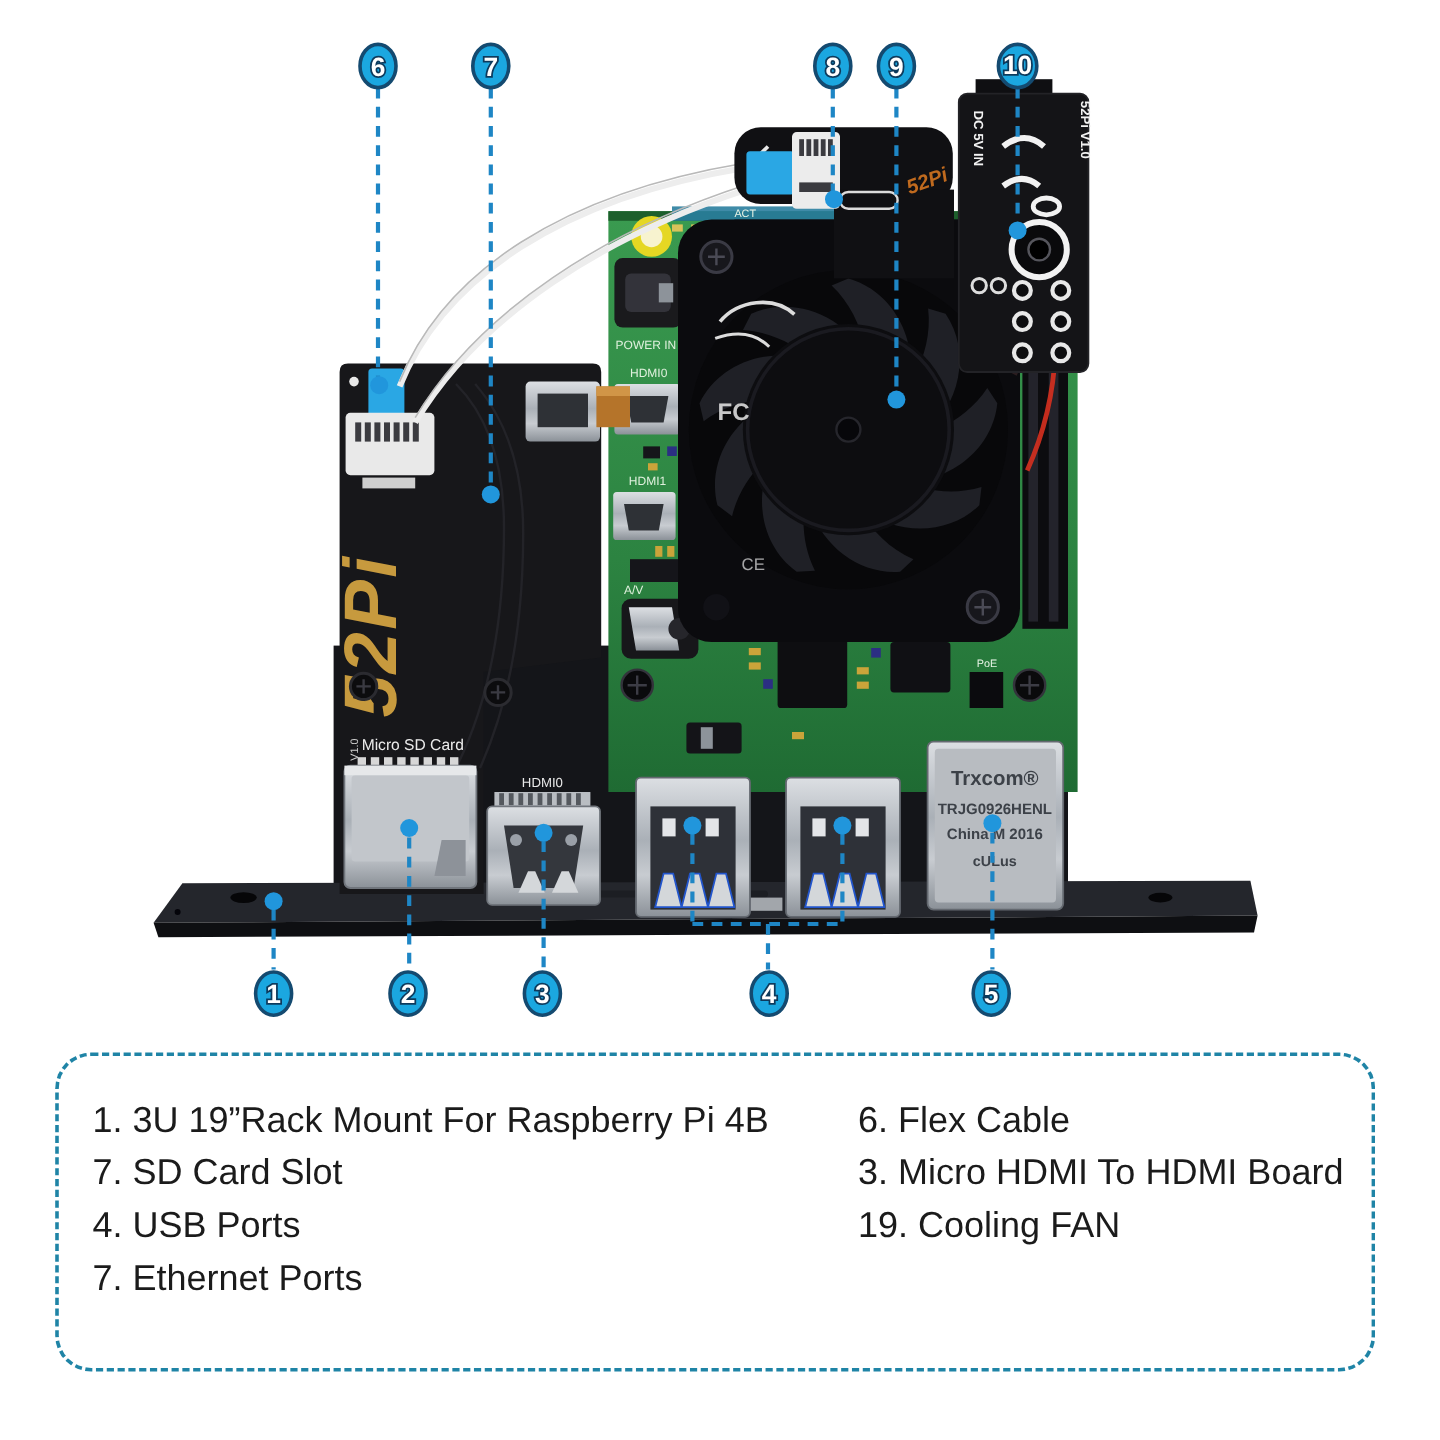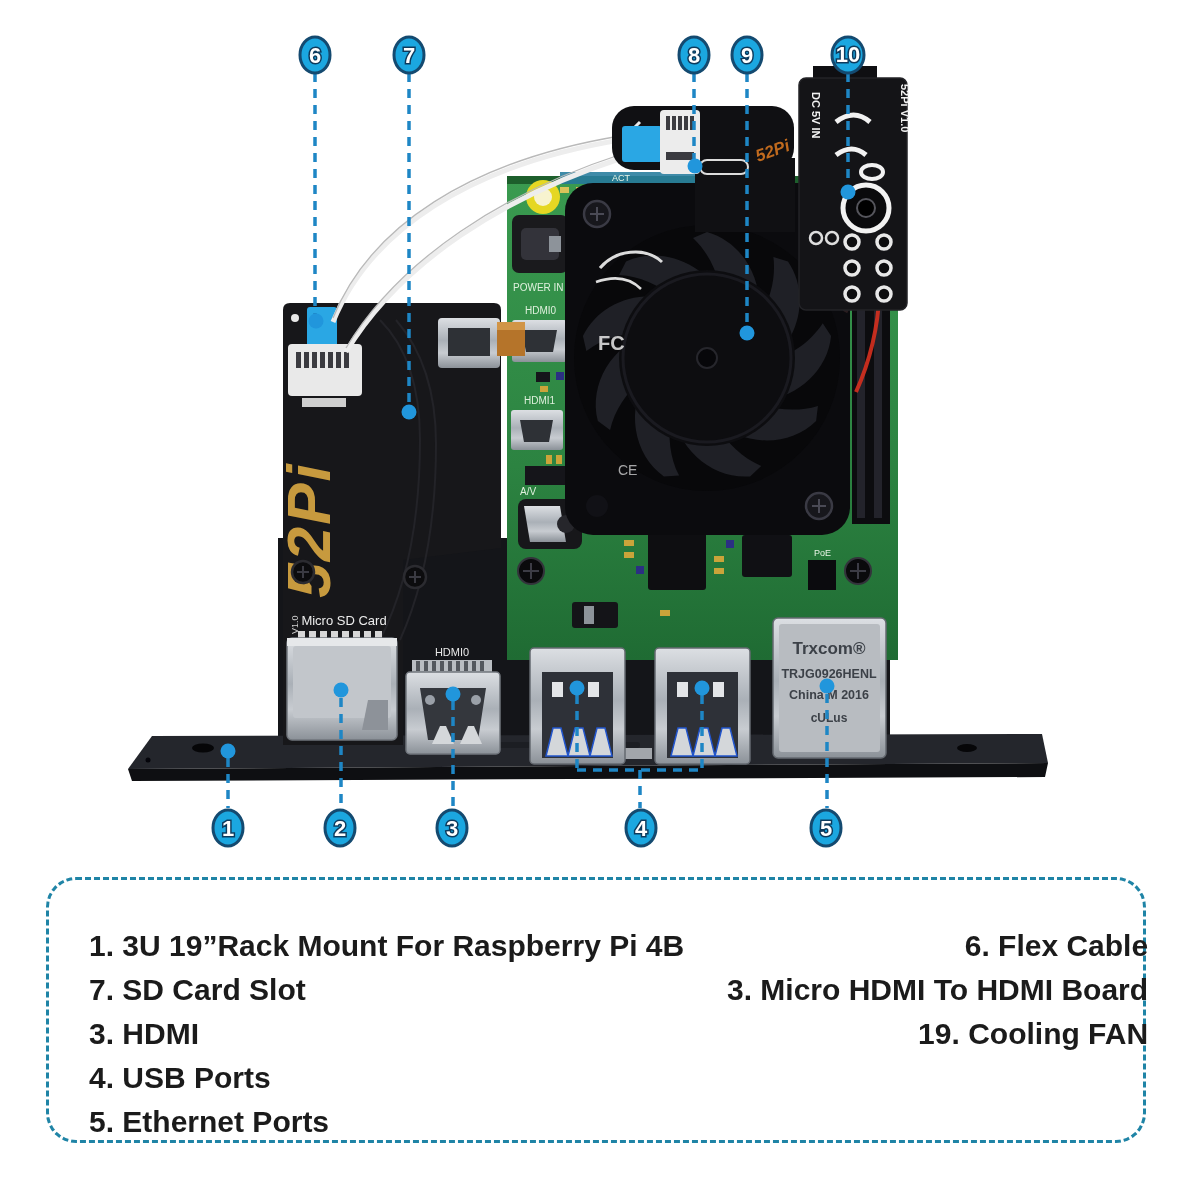--- a/index.html
+++ b/index.html
@@ -4,24 +4,24 @@
 <style>
   html,body{margin:0;padding:0;background:#ffffff;}
   body{font-family:"Liberation Sans",sans-serif;}
   .stage{position:relative;width:1200px;height:1200px;background:#fff;overflow:hidden;}
   .photo-svg{position:absolute;left:0;top:0;}
   .legend{
     position:absolute;left:46px;top:877px;width:1100px;height:266px;
     border:3px dashed #1f84a6;border-radius:30px;box-sizing:border-box;
     color:#1b1b1b;
   }
-  .legend ul{list-style:none;margin:12px;padding:0;font-weight:bold;}
+  .legend ul{list-style:none;margin:0;padding:0;}
   .legend .col{position:absolute;top:32px;}
   .legend .col-left{left:28px;}
-  .legend .col-right{left:666px;text-align:right;}
+  .legend .col-right{left:666px;}
   .legend li{font-size:30px;line-height:44px;white-space:nowrap;color:#1b1b1b;}
   svg text{font-family:"Liberation Sans",sans-serif;}
   .callout-num{font-weight:bold;fill:#ffffff;stroke:#0d3a5c;stroke-width:3px;paint-order:stroke;font-size:22px;}
 </style>
 </head>
 <body>
 
 <div class="stage">
 
   <svg class="photo-svg" width="1200" height="880" viewBox="0 0 1200 880">
@@ -428,23 +428,22 @@
           <ellipse cx="826" cy="828" rx="15" ry="18" fill="#1ba7e0" stroke="#144a70" stroke-width="3"></ellipse>
           <text class="callout-num" x="826" y="836" text-anchor="middle">5</text>
         </g>
     </g>
   </svg>
 
   <div class="legend">
     <ul class="col col-left">
       <li>1. 3U 19”Rack Mount For Raspberry Pi 4B</li>
       <li>7. SD Card Slot</li>
-      <li>3. HDMI</li>
       <li>4. USB Ports</li>
-      <li>5. Ethernet Ports</li>
+      <li>7. Ethernet Ports</li>
     </ul>
     <ul class="col col-right">
       <li>6. Flex Cable</li>
       <li>3. Micro HDMI To HDMI Board</li>
       <li>19. Cooling FAN</li>
     </ul>
   </div>
 </div>
 
 </body></html>

